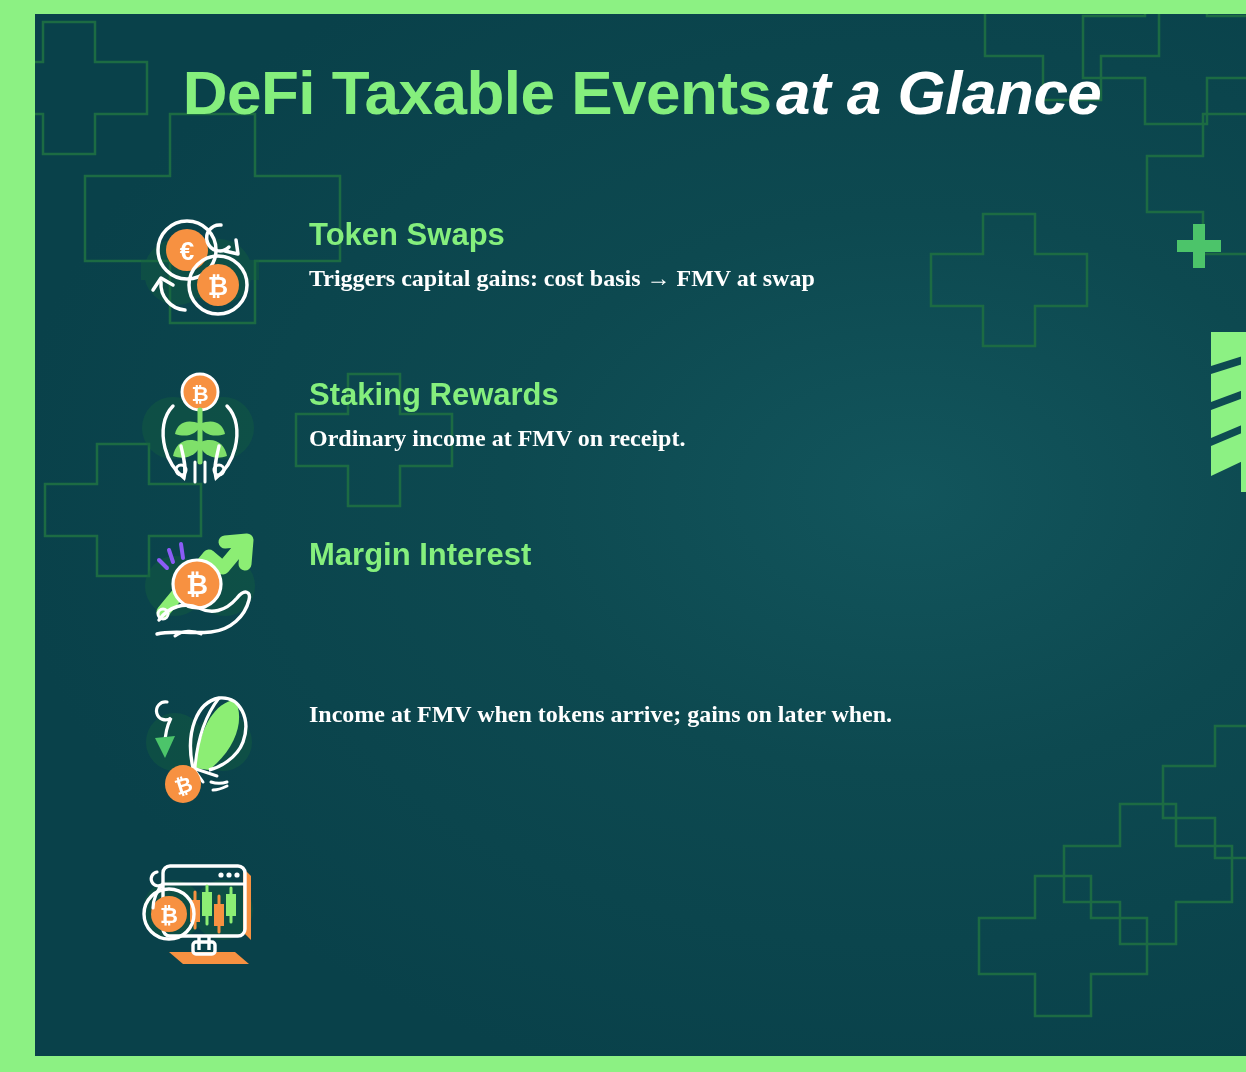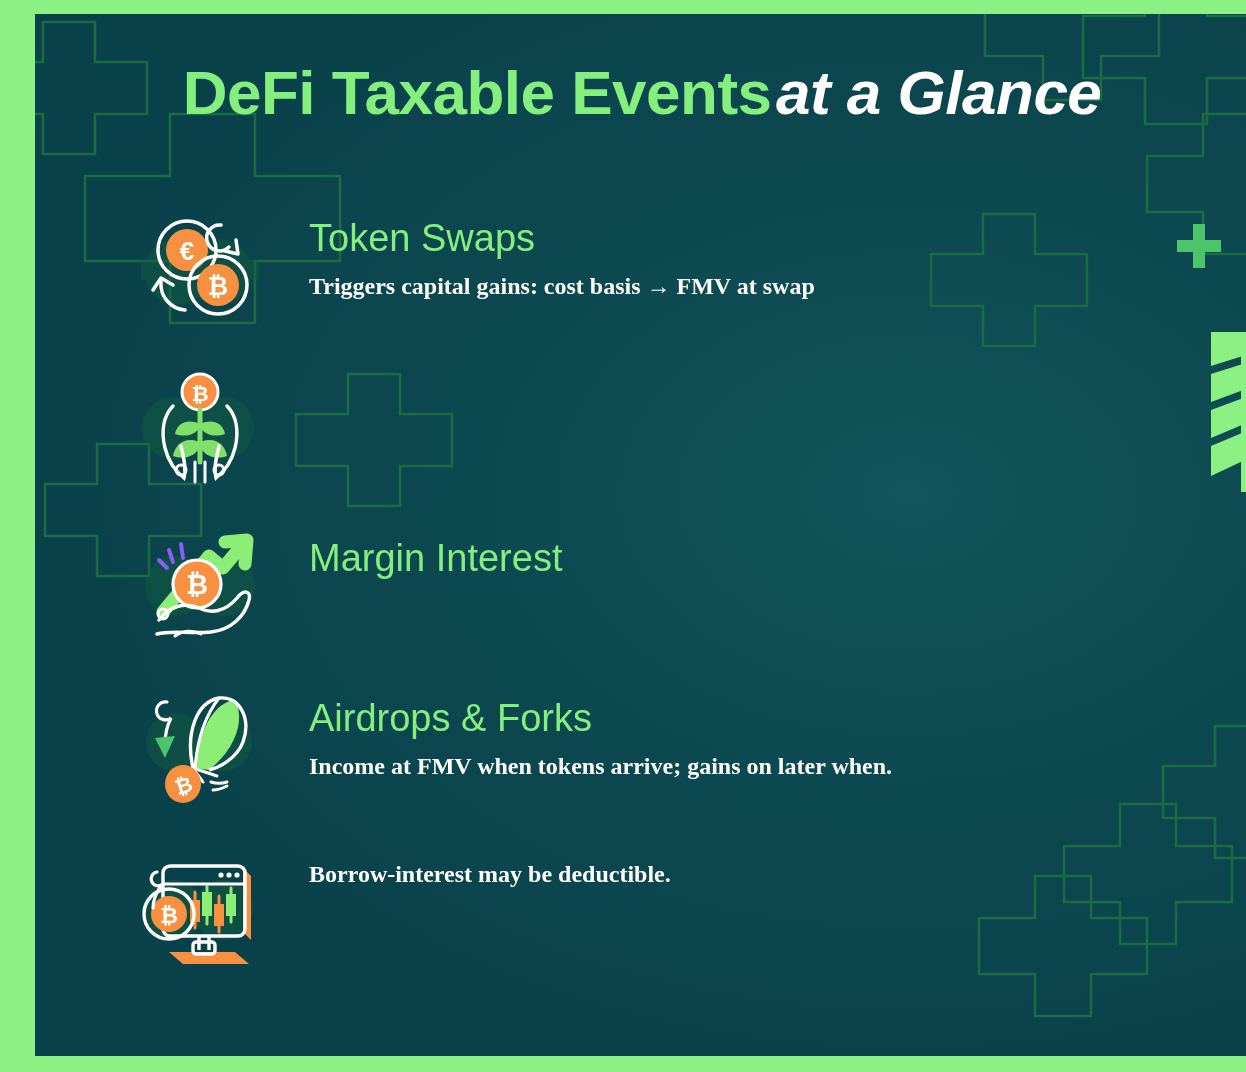--- a/index.html
+++ b/index.html
@@ -86,22 +86,22 @@
     height: 122px;
     margin-top: 2px;
   }
   .icon-wrap svg { display: block; width: 122px; height: 122px; }
 
   .item-text {
     padding-left: 48px;
     padding-top: 14px;
   }
   .item-title {
-    font-size: 38px;
-    font-weight: 400;
+    font-size: 31px;
+    font-weight: 700;
     color: #85ef7d;
     line-height: 1.1;
     margin: 0 0 10px 0;
     white-space: nowrap;
   }
   .item-desc {
     font-size: 24px;
     font-weight: 600;
     color: #ffffff;
     line-height: 1.35;
@@ -225,20 +225,24 @@
             <path d="M61 58 C75 52 84 58 86 68 C74 72 64 68 61 60 Z" fill="#7fe06a"></path>
             <path d="M61 76 C46 70 36 78 34 90 C48 95 58 88 61 80 Z" fill="#7fe06a"></path>
             <path d="M61 76 C76 70 86 78 88 90 C74 95 64 88 61 80 Z" fill="#7fe06a"></path>
             <path d="M34 40 C24 50 22 66 26 82 C30 98 40 108 45 112 C48 102 44 90 42 80" fill="none" stroke="#ffffff" stroke-width="3.4" stroke-linecap="round"></path>
             <path d="M88 40 C98 50 100 66 96 82 C92 98 82 108 77 112 C74 102 78 90 80 80" fill="none" stroke="#ffffff" stroke-width="3.4" stroke-linecap="round"></path>
             <circle cx="42" cy="104" r="5" fill="none" stroke="#ffffff" stroke-width="3"></circle>
             <circle cx="80" cy="104" r="5" fill="none" stroke="#ffffff" stroke-width="3"></circle>
             <path d="M56 96 L56 116 M66 96 L66 116" stroke="#ffffff" stroke-width="3" stroke-linecap="round"></path>
           </svg>
         </div>
+        <div class="item-text">
+          <p class="item-title">Staking Rewards</p>
+          <p class="item-desc">Ordinary income at FMV on receipt.</p>
+        </div>
       </div>
 
       <div class="item">
         <div class="icon-wrap">
           <svg viewBox="0 0 122 122" xmlns="http://www.w3.org/2000/svg">
             <g opacity="0.42" fill="#14603f">
               <circle cx="36" cy="60" r="30"></circle>
                 <circle cx="86" cy="60" r="30"></circle>
             </g>
             <path d="M22 82 L62 34 L80 48 L60 72 L96 30 L104 22 L104 46 L100 42 L104 22 L82 26 L88 32" fill="none"></path>
@@ -274,21 +278,20 @@
             <path d="M80 12 C66 30 58 56 56 82" fill="none" stroke="#ffffff" stroke-width="3"></path>
             <path d="M54 82 L40 94 M54 82 L64 96 M54 82 L78 90" fill="none" stroke="#ffffff" stroke-width="3" stroke-linecap="round"></path>
             <ellipse cx="44" cy="98" rx="18" ry="19" fill="#f79141"></ellipse>
             <text x="44" y="107" font-family="'Liberation Sans',sans-serif" font-size="21" font-weight="700" fill="#ffffff" text-anchor="middle" transform="rotate(-18 44 98)">₿</text>
             <path d="M72 96 C78 98 82 98 88 96 M74 104 C80 104 84 102 88 100" fill="none" stroke="#ffffff" stroke-width="3" stroke-linecap="round"></path>
             <path d="M28 16 a9 9 0 1 0 4 16 C28 40 26 48 26 58" fill="none" stroke="#ffffff" stroke-width="3.2" stroke-linecap="round"></path>
             <path d="M16 52 L26 72 L36 50" fill="#4cc46a"></path>
           </svg>
         </div>
         <div class="item-text">
-          <p class="item-title">Airdrops &amp; Forks</p>
           <p class="item-desc">Income at FMV when tokens arrive; gains on later when.</p>
         </div>
       </div>
 
       <div class="item last">
         <div class="icon-wrap">
           <svg viewBox="0 0 122 122" xmlns="http://www.w3.org/2000/svg">
             <g opacity="0.42" fill="#14603f">
               <circle cx="34" cy="64" r="30"></circle>
                 <circle cx="84" cy="64" r="30"></circle>
@@ -314,19 +317,18 @@
             </g>
             <path d="M60 90 L60 104 M70 90 L70 104" stroke="#ffffff" stroke-width="3.4"></path>
             <rect x="54" y="96" width="22" height="12" rx="3" fill="none" stroke="#ffffff" stroke-width="3.4"></rect>
             <circle cx="30" cy="68" r="25" fill="none" stroke="#ffffff" stroke-width="3.4"></circle>
             <circle cx="30" cy="68" r="18" fill="#f79141"></circle>
             <text x="30" y="77" font-family="'Liberation Sans',sans-serif" font-size="22" font-weight="700" fill="#ffffff" text-anchor="middle">₿</text>
             <path d="M18 26 a7 7 0 1 0 6 12 C18 44 14 54 14 62" fill="none" stroke="#ffffff" stroke-width="3.2" stroke-linecap="round"></path>
           </svg>
         </div>
         <div class="item-text">
-          <p class="item-desc">Borrow-interest may be deductible.</p>
         </div>
       </div>
 
     </div>
   </div>
 </div>
 
 </body></html>

